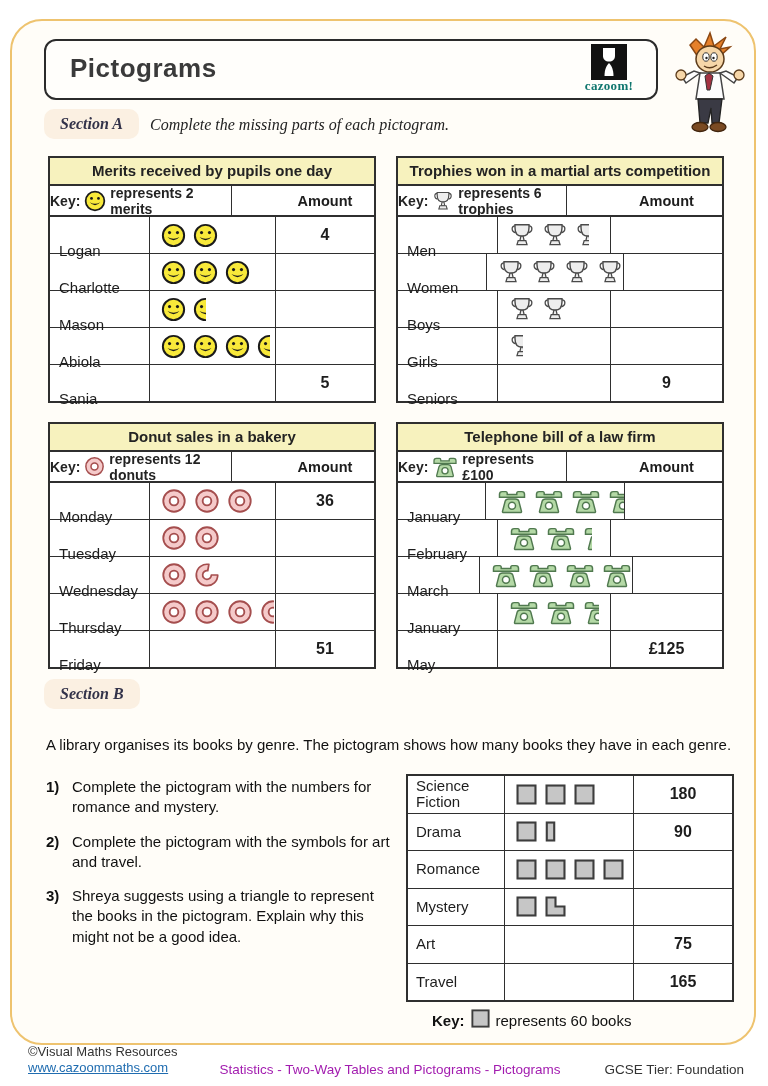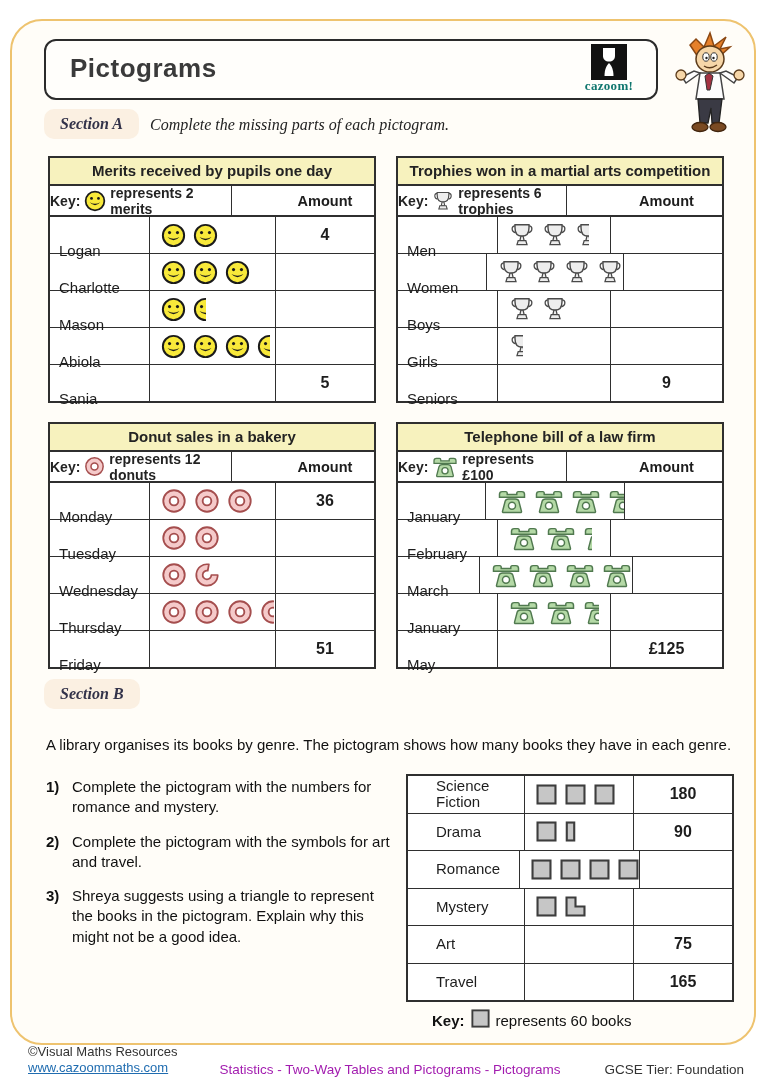--- a/index.html
+++ b/index.html
@@ -51,21 +51,21 @@
   
   .intro{position:absolute;left:34px;top:714px;width:700px;font-size:15px;
     line-height:1.38;color:#111;}
   .questions{position:absolute;left:34px;top:756px;width:352px;font-size:15px;color:#111;}
   .q-item{display:flex;margin-bottom:14px;line-height:1.35;}
   .q-num{width:26px;flex:none;font-weight:bold;}
   .q-item .q-text{flex:1;}
   .library{position:absolute;left:394px;top:753px;width:324px;border:2px solid #2f2f2f;background:#fff;}
   .l-row{display:flex;height:36.5px;border-bottom:1.5px solid #2f2f2f;}
   .l-row:last-child{border-bottom:none;}
-  .l-name{width:88px;display:flex;align-items:center;padding-left:8px;font-size:15px;line-height:1.1;margin-left:20px;}
+  .l-name{width:88px;display:flex;align-items:center;padding-left:8px;font-size:15px;line-height:1.1;}
   .l-icons{flex:1;border-left:1.5px solid #2f2f2f;display:flex;align-items:center;gap:8px;padding-left:11px;}
   .l-amt{width:98px;border-left:1.5px solid #2f2f2f;display:flex;align-items:center;
     justify-content:center;font-size:16px;font-weight:bold;}
   .libkey{position:absolute;left:420px;top:988px;display:flex;align-items:center;gap:6px;
     font-size:15px;color:#111;}
   
   .f-left{position:absolute;left:28px;top:1044px;font-size:13px;color:#333;}
   .f-url{position:absolute;left:28px;top:1060px;font-size:13px;color:#1f6cb0;
     text-decoration:underline;}
   .f-center{position:absolute;left:180px;top:1062px;width:420px;text-align:center;

